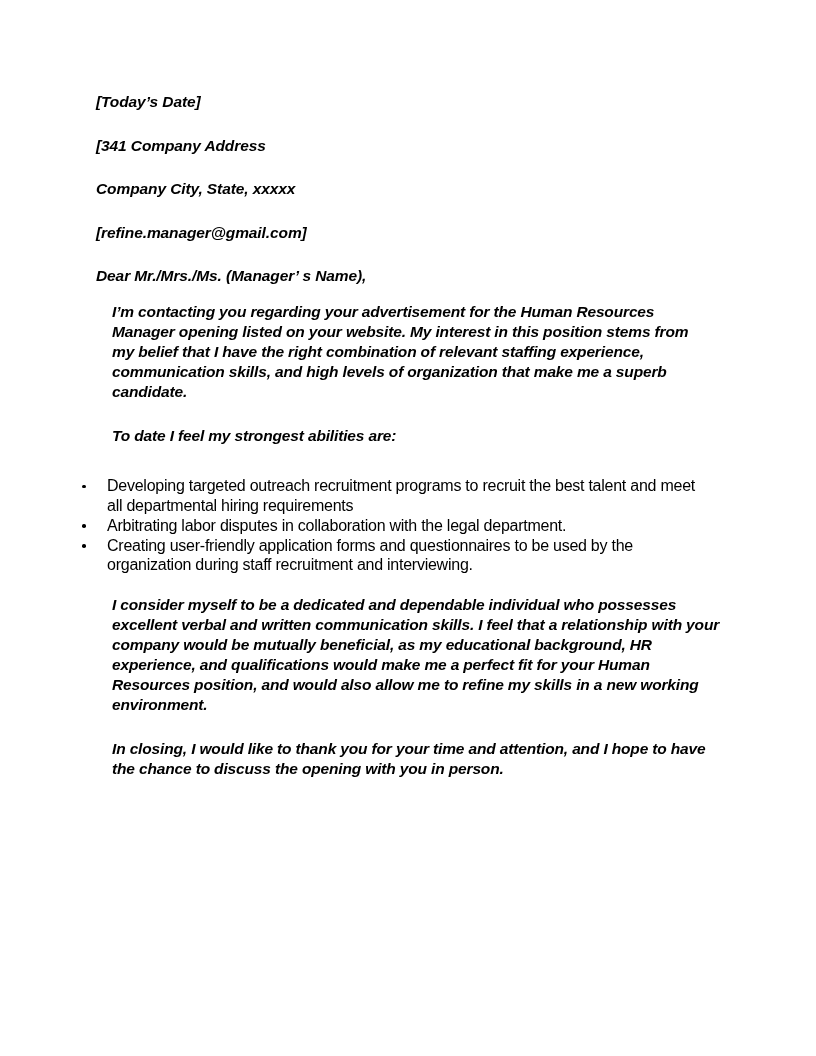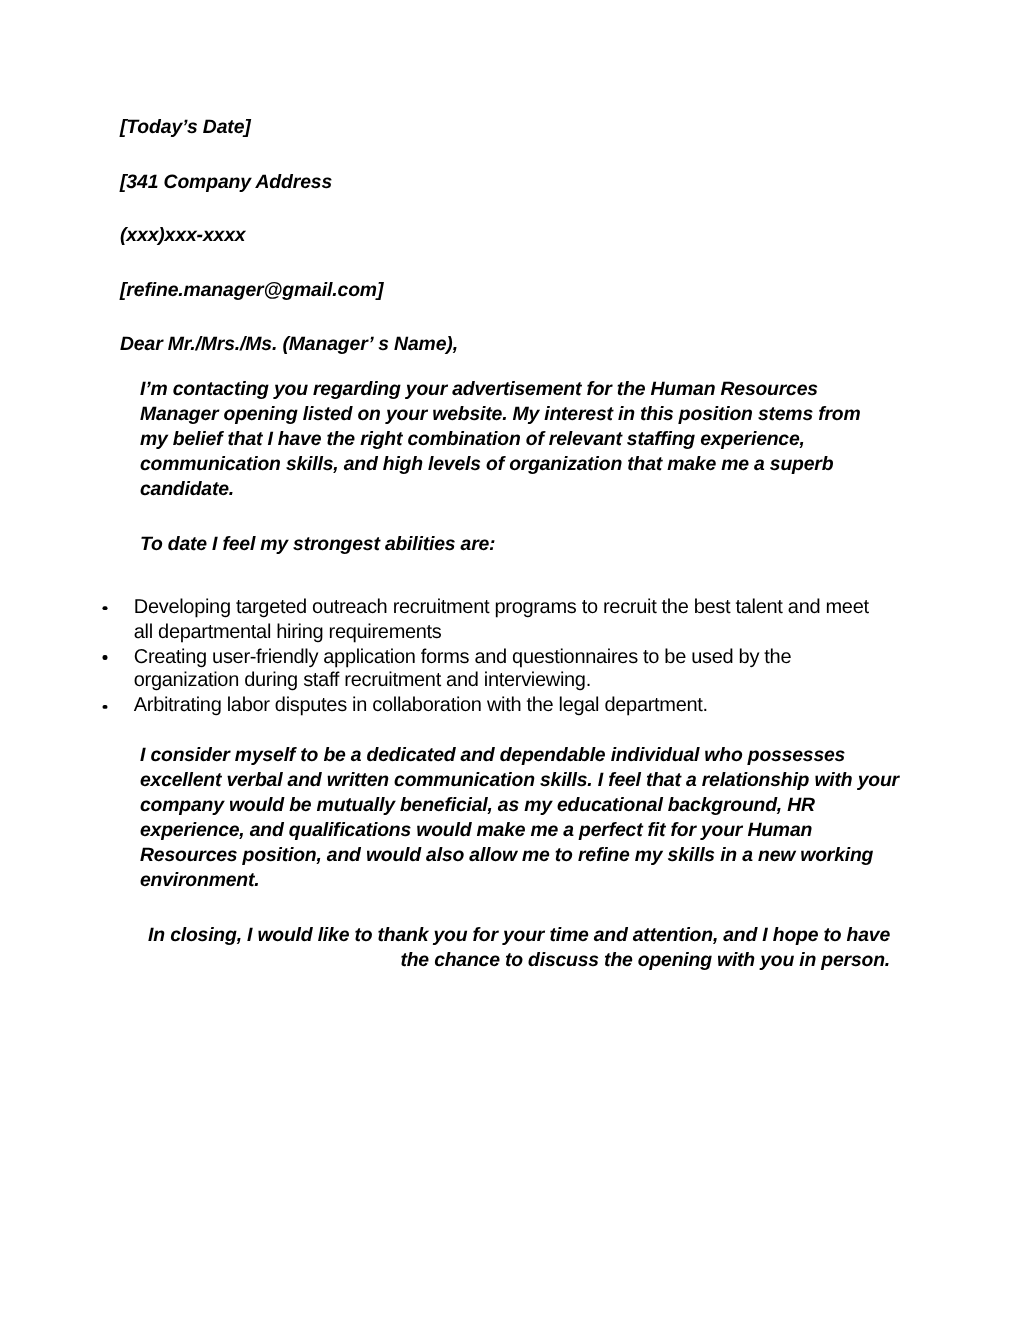--- a/index.html
+++ b/index.html
@@ -62,21 +62,20 @@
     margin-bottom: 30px;
   }
   .para.consider {
     width: 608px;
     margin-top: 0;
     margin-bottom: 24px;
   }
   .para.closing {
     width: 600px;
     margin-bottom: 24px;
-    text-align: right;
   }
   .para.sincerely {
     margin-bottom: 24px;
   }
   .para.signature {
     margin-bottom: 0;
   }
 
   
   .abilities {
@@ -113,35 +112,35 @@
 </head>
 <body>
 
 <div class="page">
   <div class="content">
 
     <div class="header-line">[Today’s Date]</div>
 
     <div class="header-line">[341 Company Address</div>
 
+    <div class="header-line">Company City, State, xxxxx</div>
 
-    <div class="header-line">(xxx)xxx-xxxx</div>
 
     <div class="header-line">[refine.manager@gmail.com]</div>
 
     <div class="header-line salutation">Dear Mr./Mrs./Ms. (Manager’ s Name),</div>
 
     <p class="para intro">I’m contacting you regarding your advertisement for the Human Resources Manager opening listed on your website. My interest in this position stems from my belief that I have the right combination of relevant staffing experience, communication skills, and high levels of organization that make me a superb candidate.</p>
 
     <p class="para lead-in">To date I feel my strongest abilities are:</p>
 
     <ul class="abilities">
       <li>Developing targeted outreach recruitment programs to recruit the best talent and meet all departmental hiring requirements</li>
+      <li>Arbitrating labor disputes in collaboration with the legal department.</li>
       <li>Creating user-friendly application forms and questionnaires to be used by the organization during staff recruitment and interviewing.</li>
-      <li>Arbitrating labor disputes in collaboration with the legal department.</li>
     </ul>
 
     <p class="para consider">I consider myself to be a dedicated and dependable individual who possesses excellent verbal and written communication skills. I feel that a relationship with your company would be mutually beneficial, as my educational background, HR experience, and qualifications would make me a perfect fit for your Human Resources position, and would also allow me to refine my skills in a new working environment.</p>
 
     <p class="para closing">In closing, I would like to thank you for your time and attention, and I hope to have the chance to discuss the opening with you in person.</p>
 
 
 
   </div>
 </div>

